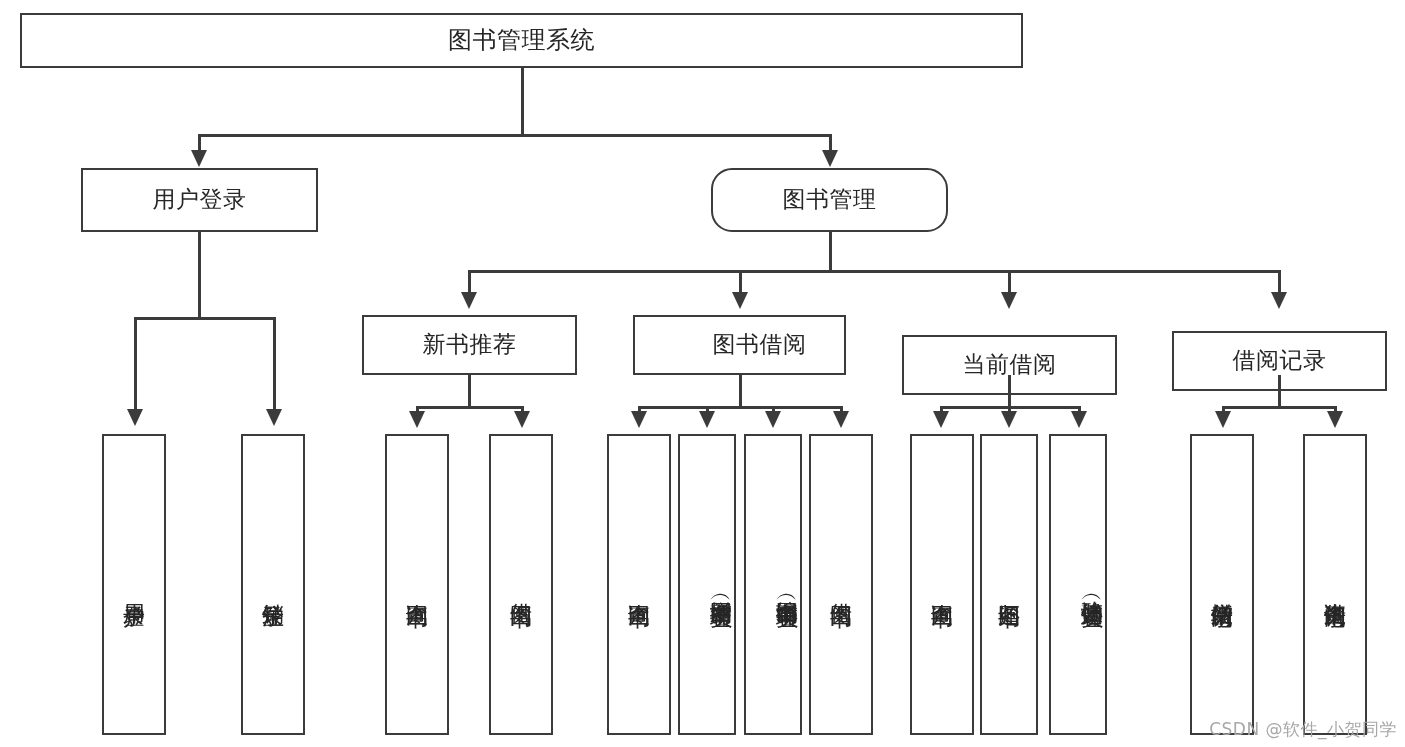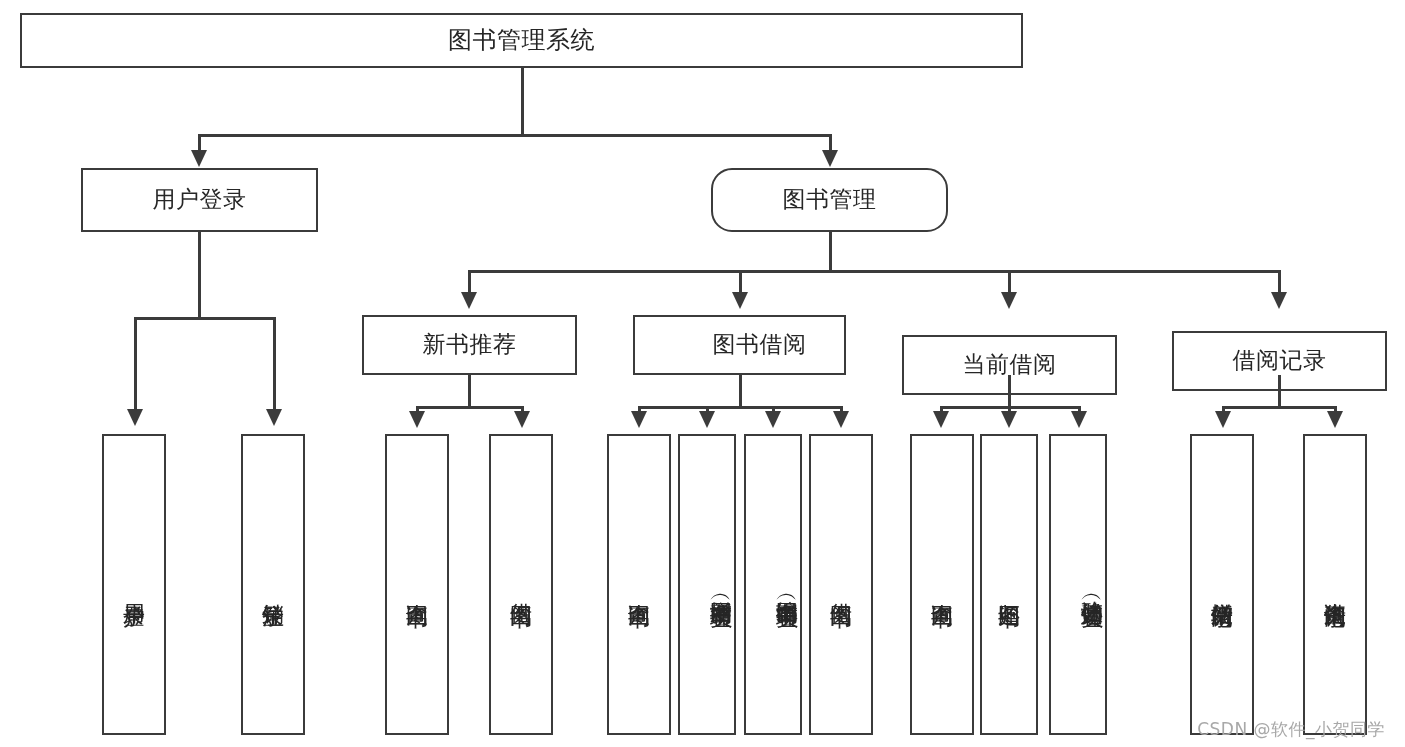--- a/index.html
+++ b/index.html
@@ -58,21 +58,21 @@
   .arrow {
     position: absolute;
     width: 0;
     height: 0;
     border-left: 8px solid transparent;
     border-right: 8px solid transparent;
     border-top: 17px solid #3b3b3b;
   }
   #watermark {
     position: absolute;
-    right: 20px;
+    right: 8px;
     bottom: 6px;
     font-size: 17px;
     color: #a8a8a8;
     letter-spacing: 0.5px;
     white-space: nowrap;
     pointer-events: none;
   }
 </style>
 </head>
 <body>

